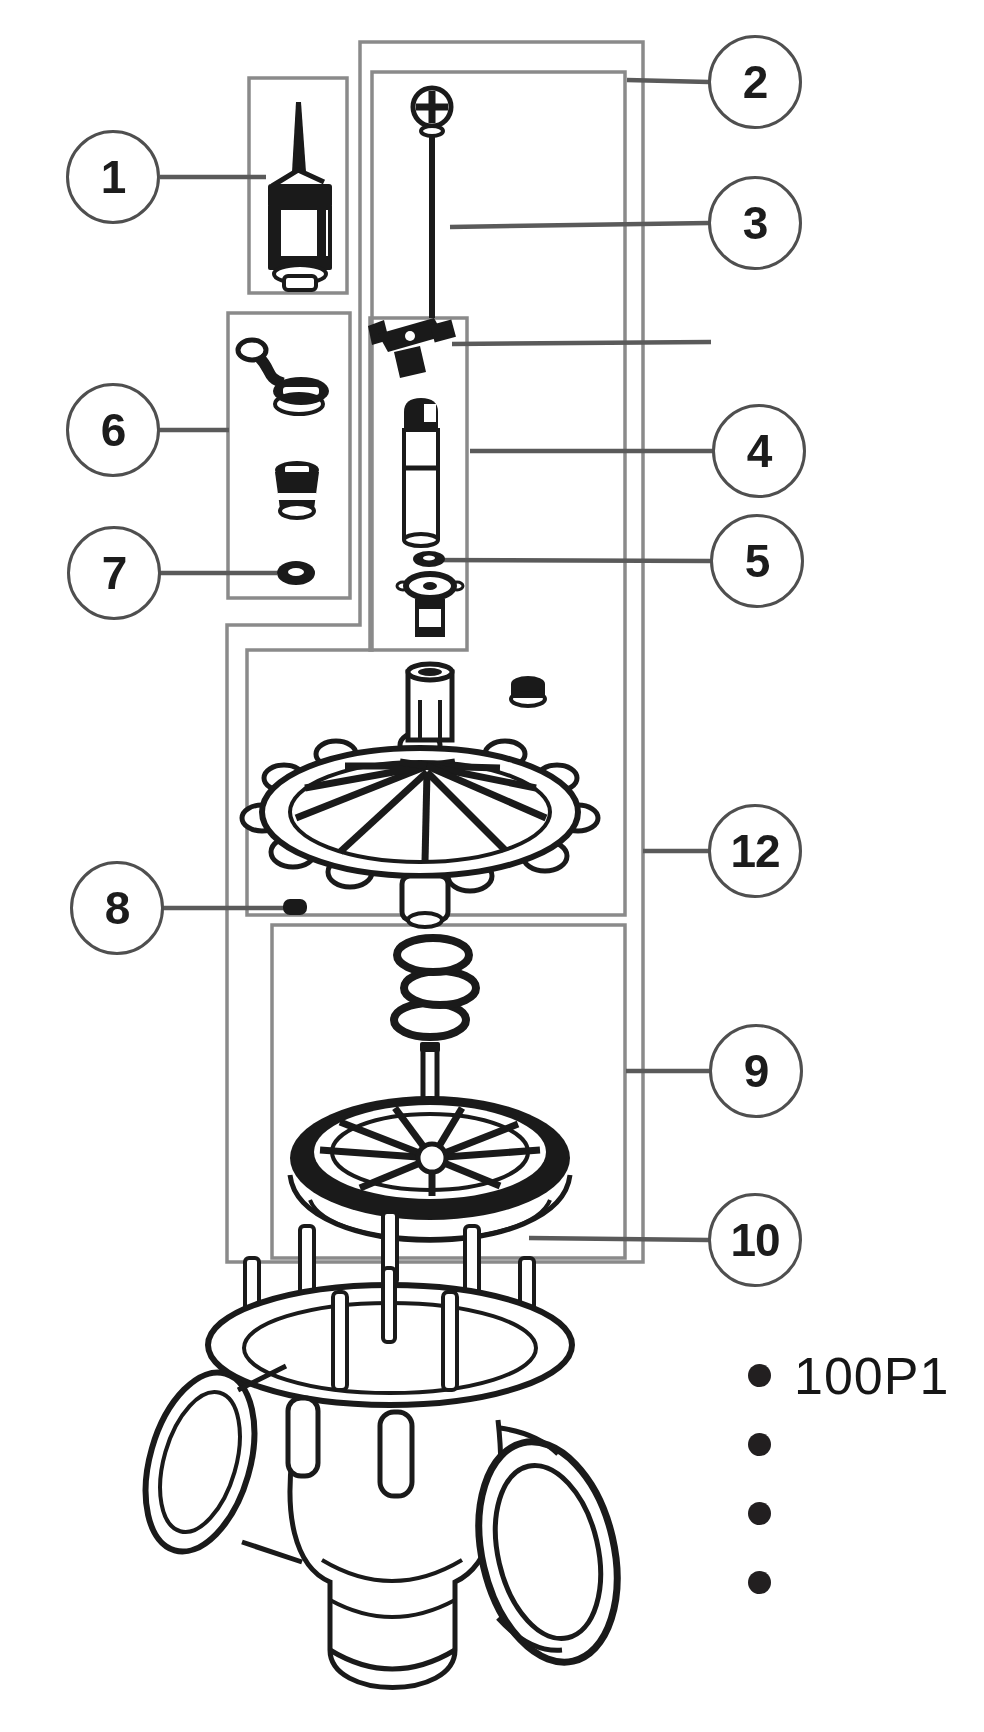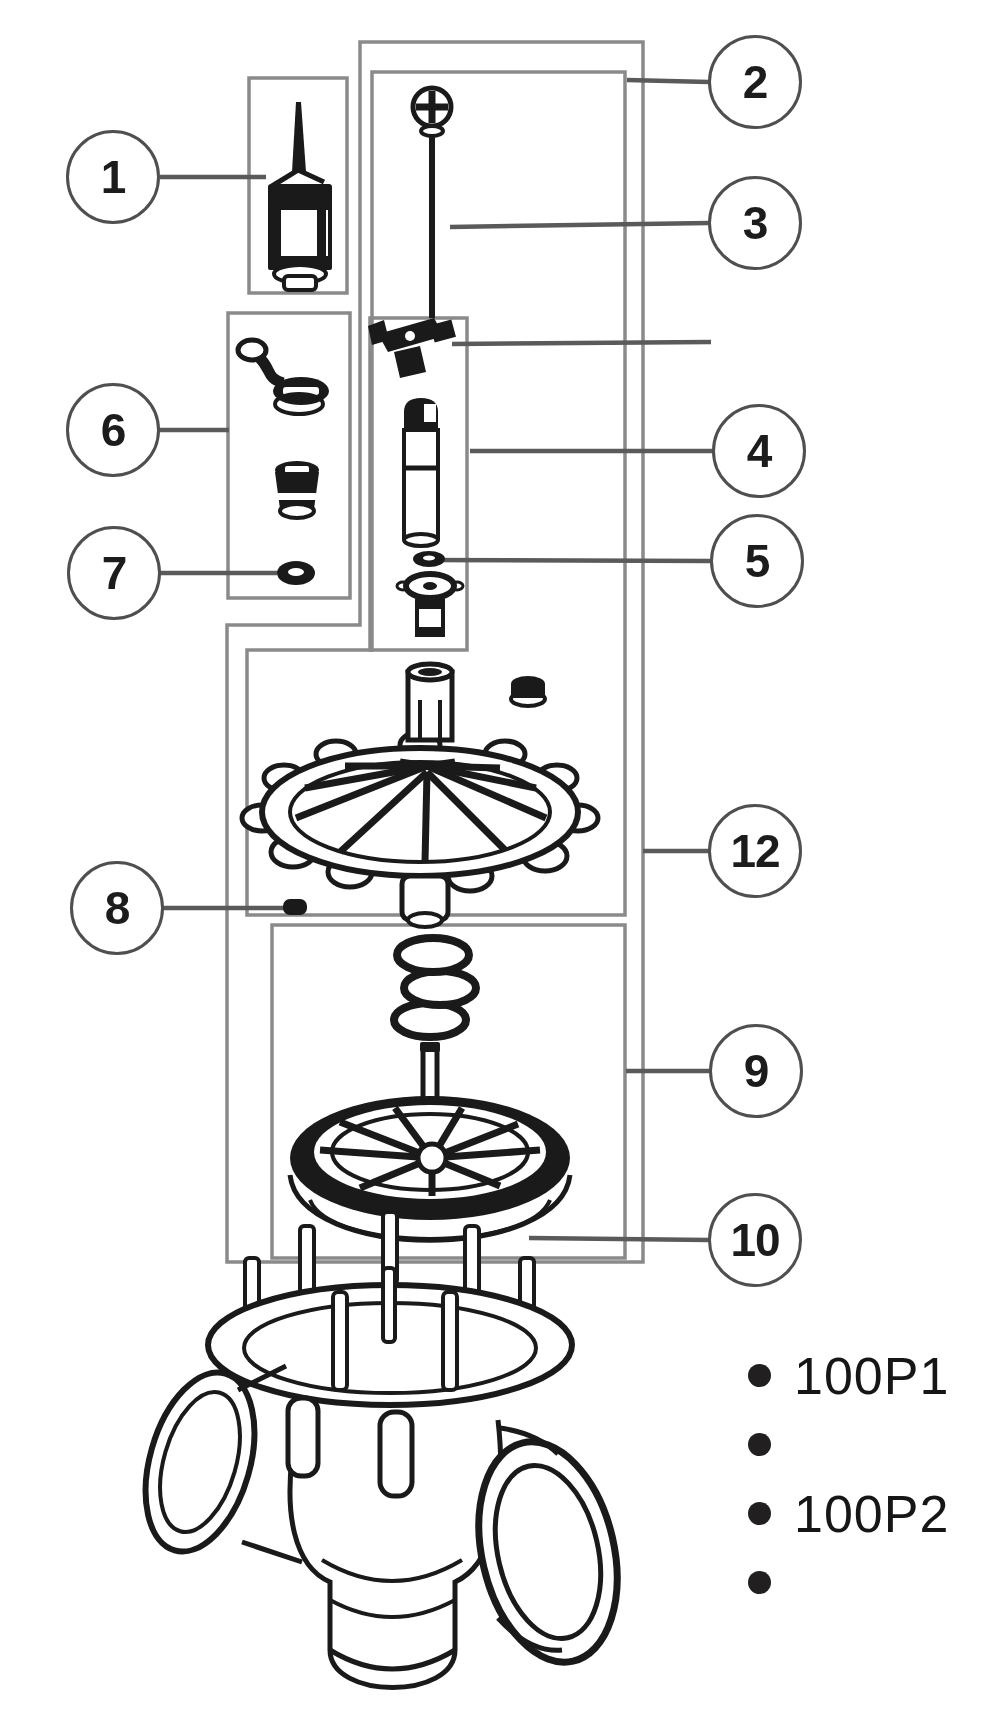--- a/index.html
+++ b/index.html
@@ -290,20 +290,19 @@
   <ul class="model-list">
     <li>
         <span class="bullet-dot"></span>
         <span>100P1</span>
       </li>
     <li>
         <span class="bullet-dot"></span>
       </li>
     <li>
         <span class="bullet-dot"></span>
-        <span>100P2</span>
       </li>
     <li>
         <span class="bullet-dot"></span>
       </li>
   </ul>
 
 </div>
 
 </body></html>

